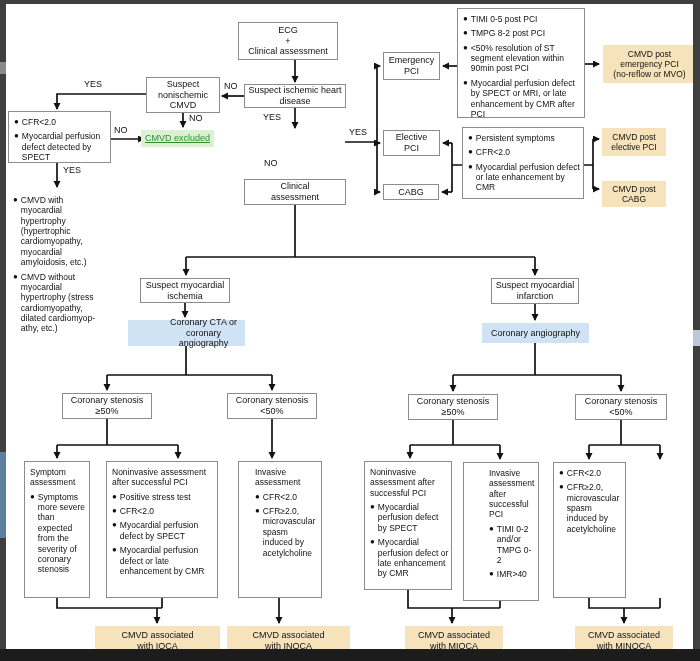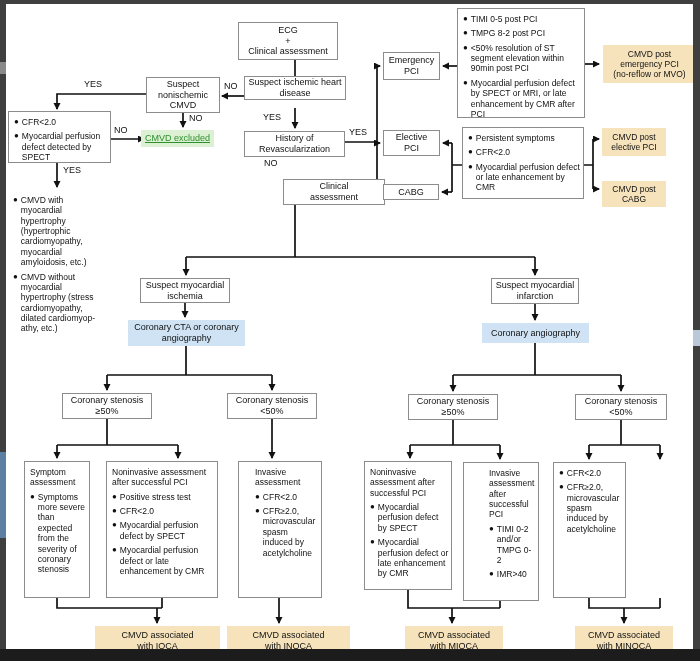--- a/index.html
+++ b/index.html
@@ -88,29 +88,27 @@
       <path d="M408,590 V608 H500 M500,601 V608"></path>
       <path d="M452,608 V623" marker-end="url(#ah)"></path>
       <path d="M589,598 V608 H660 M660,598 V608"></path>
       <path d="M624,608 V623" marker-end="url(#ah)"></path>
     </g>
   </svg>
 
   <div class="node" style="left:238px;top:22px;width:100px;height:38px;">ECG
 +
 Clinical assessment</div>
-  <div class="node" style="left:244px;top:76px;width:102px;height:24px;">Suspect ischemic heart
+  <div class="node" style="left:244px;top:84px;width:102px;height:24px;">Suspect ischemic heart
 disease</div>
   <div class="node" style="left:146px;top:77px;width:74px;height:36px;">Suspect
 nonischemic
 CMVD</div>
   <div class="node green" style="left:141px;top:130px;width:73px;height:17px;text-decoration:underline;">CMVD excluded</div>
-  <div class="node" style="left:244px;top:131px;width:101px;height:26px;">History of
-Revascularization</div>
-  <div class="node" style="left:244px;top:179px;width:102px;height:26px;margin-left:39px;">Clinical
+  <div class="node" style="left:244px;top:179px;width:102px;height:26px;">Clinical
 assessment</div>
   <div class="node" style="left:383px;top:52px;width:57px;height:28px;">Emergency
 PCI</div>
   <div class="node" style="left:383px;top:130px;width:57px;height:26px;">Elective
 PCI</div>
   <div class="node" style="left:383px;top:184px;width:56px;height:16px;">CABG</div>
 
   <div class="crit" style="left:8px;top:111px;width:103px;height:52px;">
     <div class="bullet">
         <span class="blt">●</span>
@@ -169,21 +167,21 @@
   <div class="node orange" style="left:603px;top:45px;width:93px;height:38px;font-size:8.5px;">CMVD post
 emergency PCI
 (no-reflow or MVO)</div>
   <div class="node orange" style="left:602px;top:128px;width:64px;height:28px;font-size:8.5px;">CMVD post
 elective PCI</div>
   <div class="node orange" style="left:602px;top:181px;width:64px;height:26px;font-size:8.5px;">CMVD post
 CABG</div>
 
   <div class="node" style="left:140px;top:278px;width:90px;height:25px;">Suspect myocardial
 ischemia</div>
-  <div class="node blue" style="left:128px;top:320px;width:117px;height:26px;">Coronary CTA or coronary
+  <div class="node blue" style="left:128px;top:320px;width:117px;height:26px;padding-left:36px;">Coronary CTA or coronary
 angiography</div>
   <div class="node" style="left:491px;top:278px;width:88px;height:26px;">Suspect myocardial
 infarction</div>
   <div class="node blue" style="left:482px;top:323px;width:107px;height:20px;">Coronary angiography</div>
 
   <div class="node" style="left:62px;top:393px;width:90px;height:26px;">Coronary stenosis
 ≥50%</div>
   <div class="node" style="left:227px;top:393px;width:90px;height:26px;">Coronary stenosis
 &lt;50%</div>
   <div class="node" style="left:408px;top:394px;width:90px;height:26px;">Coronary stenosis

